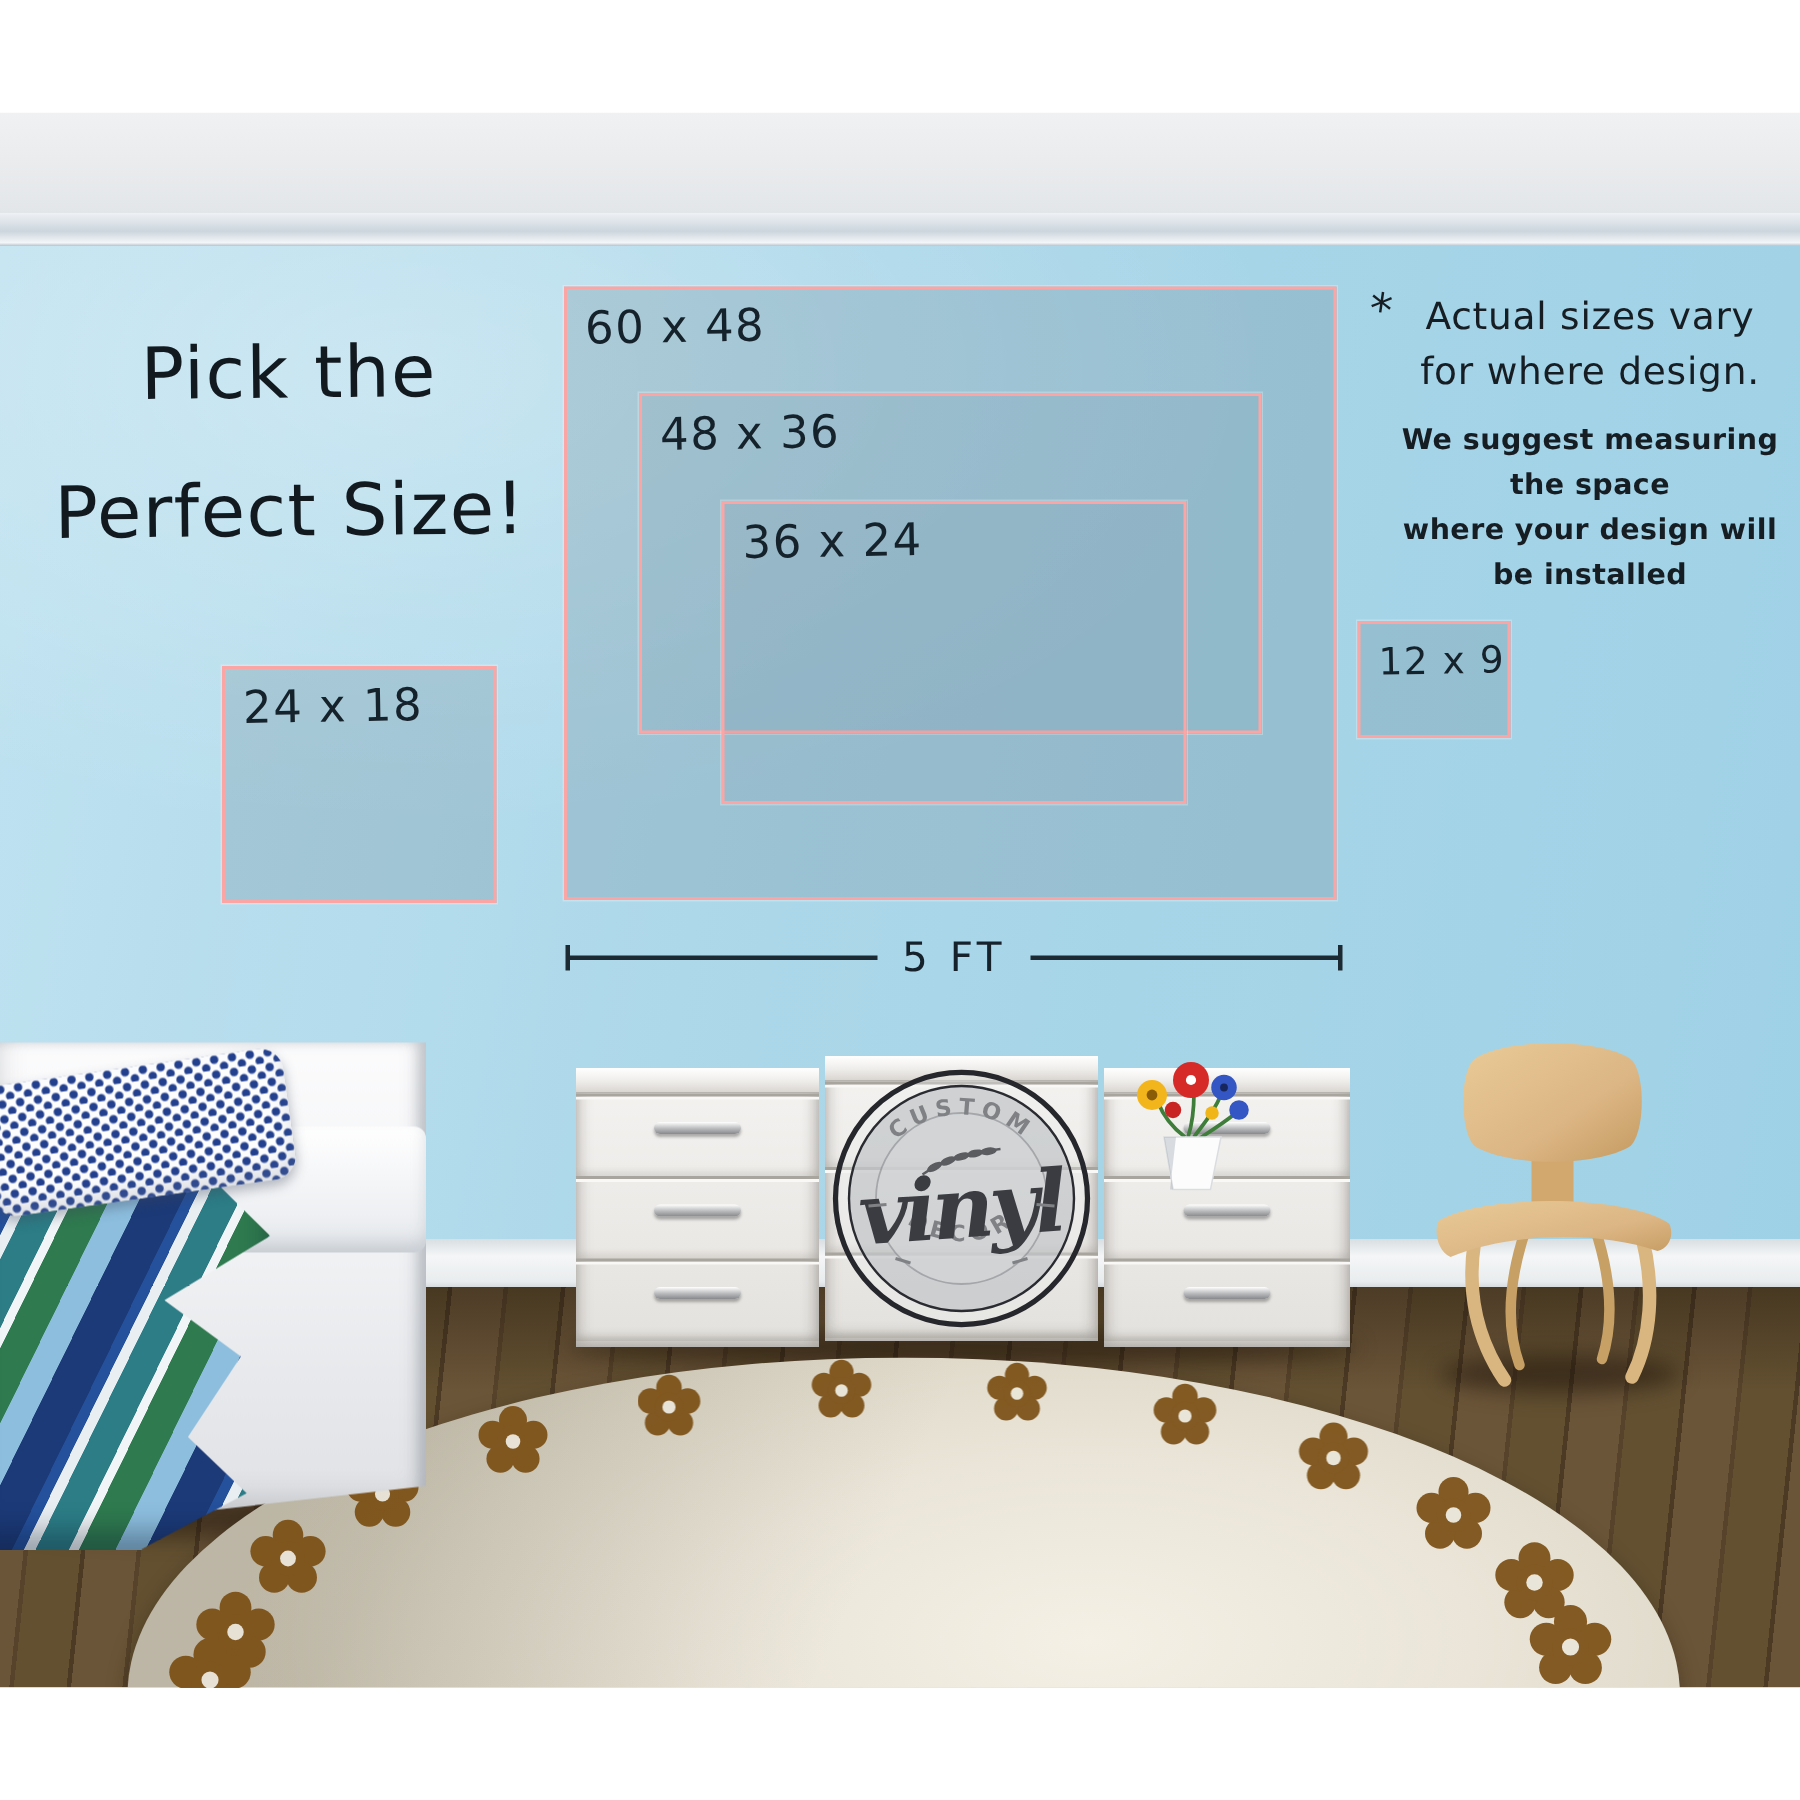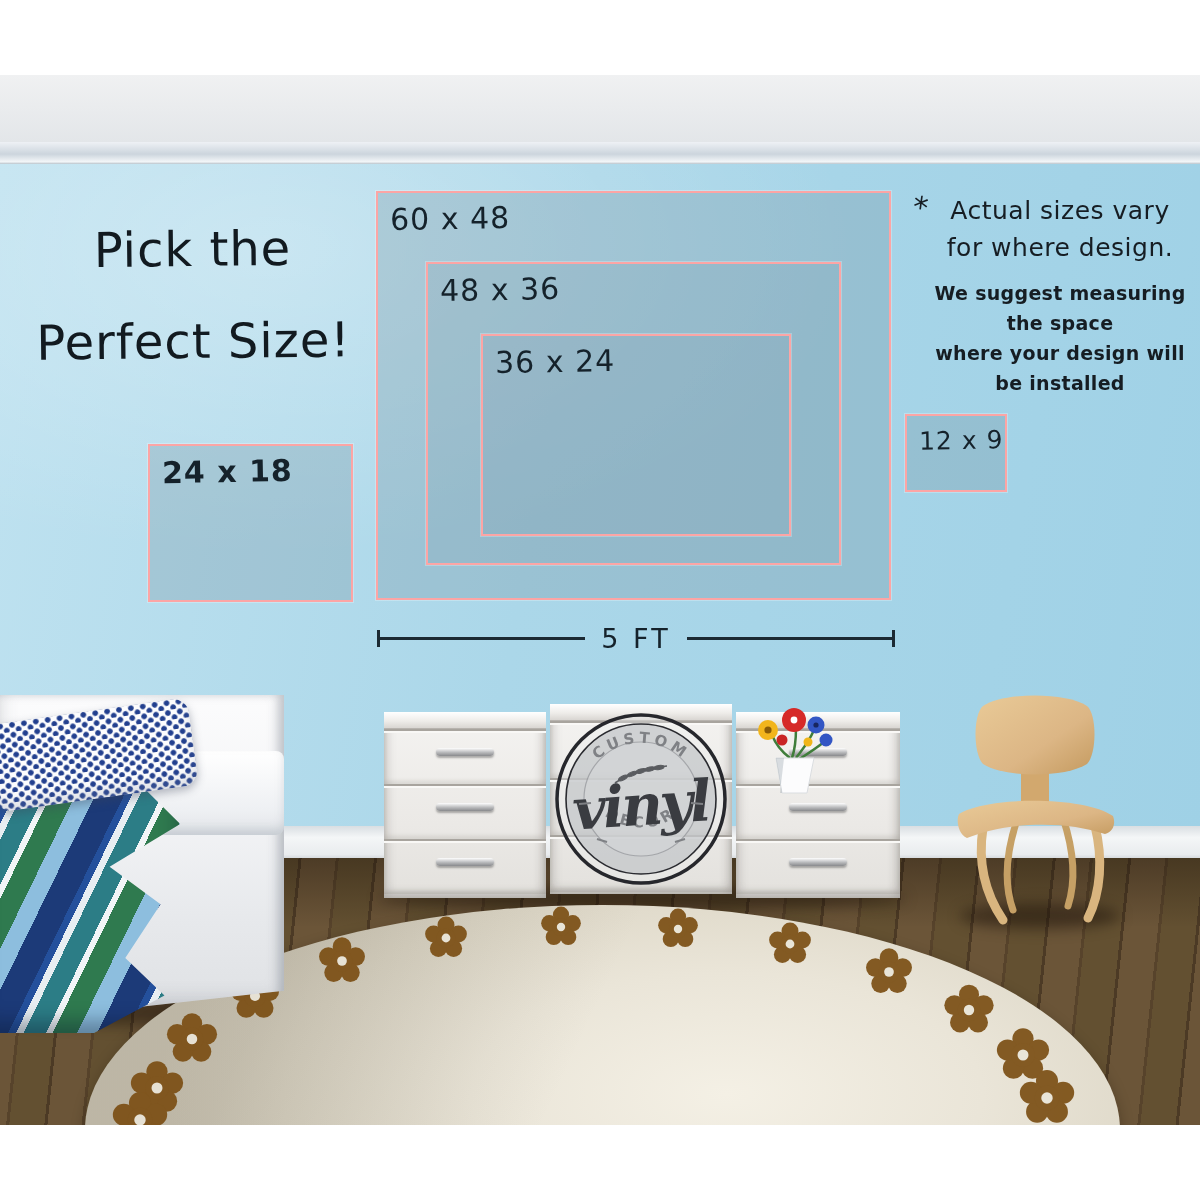--- a/index.html
+++ b/index.html
@@ -149,27 +149,27 @@
     </svg>
 
     <div class="headline">
       <div>Pick the</div>
       <div>Perfect Size!</div>
     </div>
 
     <div class="size-rect" style="left:376px;top:116px;width:515px;height:409px;">
       <span class="size-label">60 x 48</span>
     </div>
-    <div class="size-rect thin" style="left:426px;top:187px;width:415px;height:303px;background:rgba(113,140,156,0.14);">
+    <div class="size-rect thin" style="left:426px;top:187px;width:415px;height:227px;background:rgba(113,140,156,0.14);">
       <span class="size-label">48 x 36</span>
     </div>
     <div class="size-rect thin" style="left:481px;top:259px;width:310px;height:202px;background:rgba(113,140,156,0.10);">
       <span class="size-label">36 x 24</span>
     </div>
-    <div class="size-rect thin" style="left:148px;top:369px;width:205px;height:158px;font-weight:bold;">
+    <div class="size-rect thin" style="left:148px;top:369px;width:183px;height:158px;">
       <span class="size-label">24 x 18</span>
     </div>
     <div class="size-rect thin" style="left:905px;top:317px;width:102px;height:78px;margin-top:22px;">
       <span class="size-label small" style="top:10px;">12 x 9</span>
     </div>
 
     <div class="measure">
       <div class="tick"></div>
       <div class="seg"></div>
       <div class="lab">5 FT</div>

